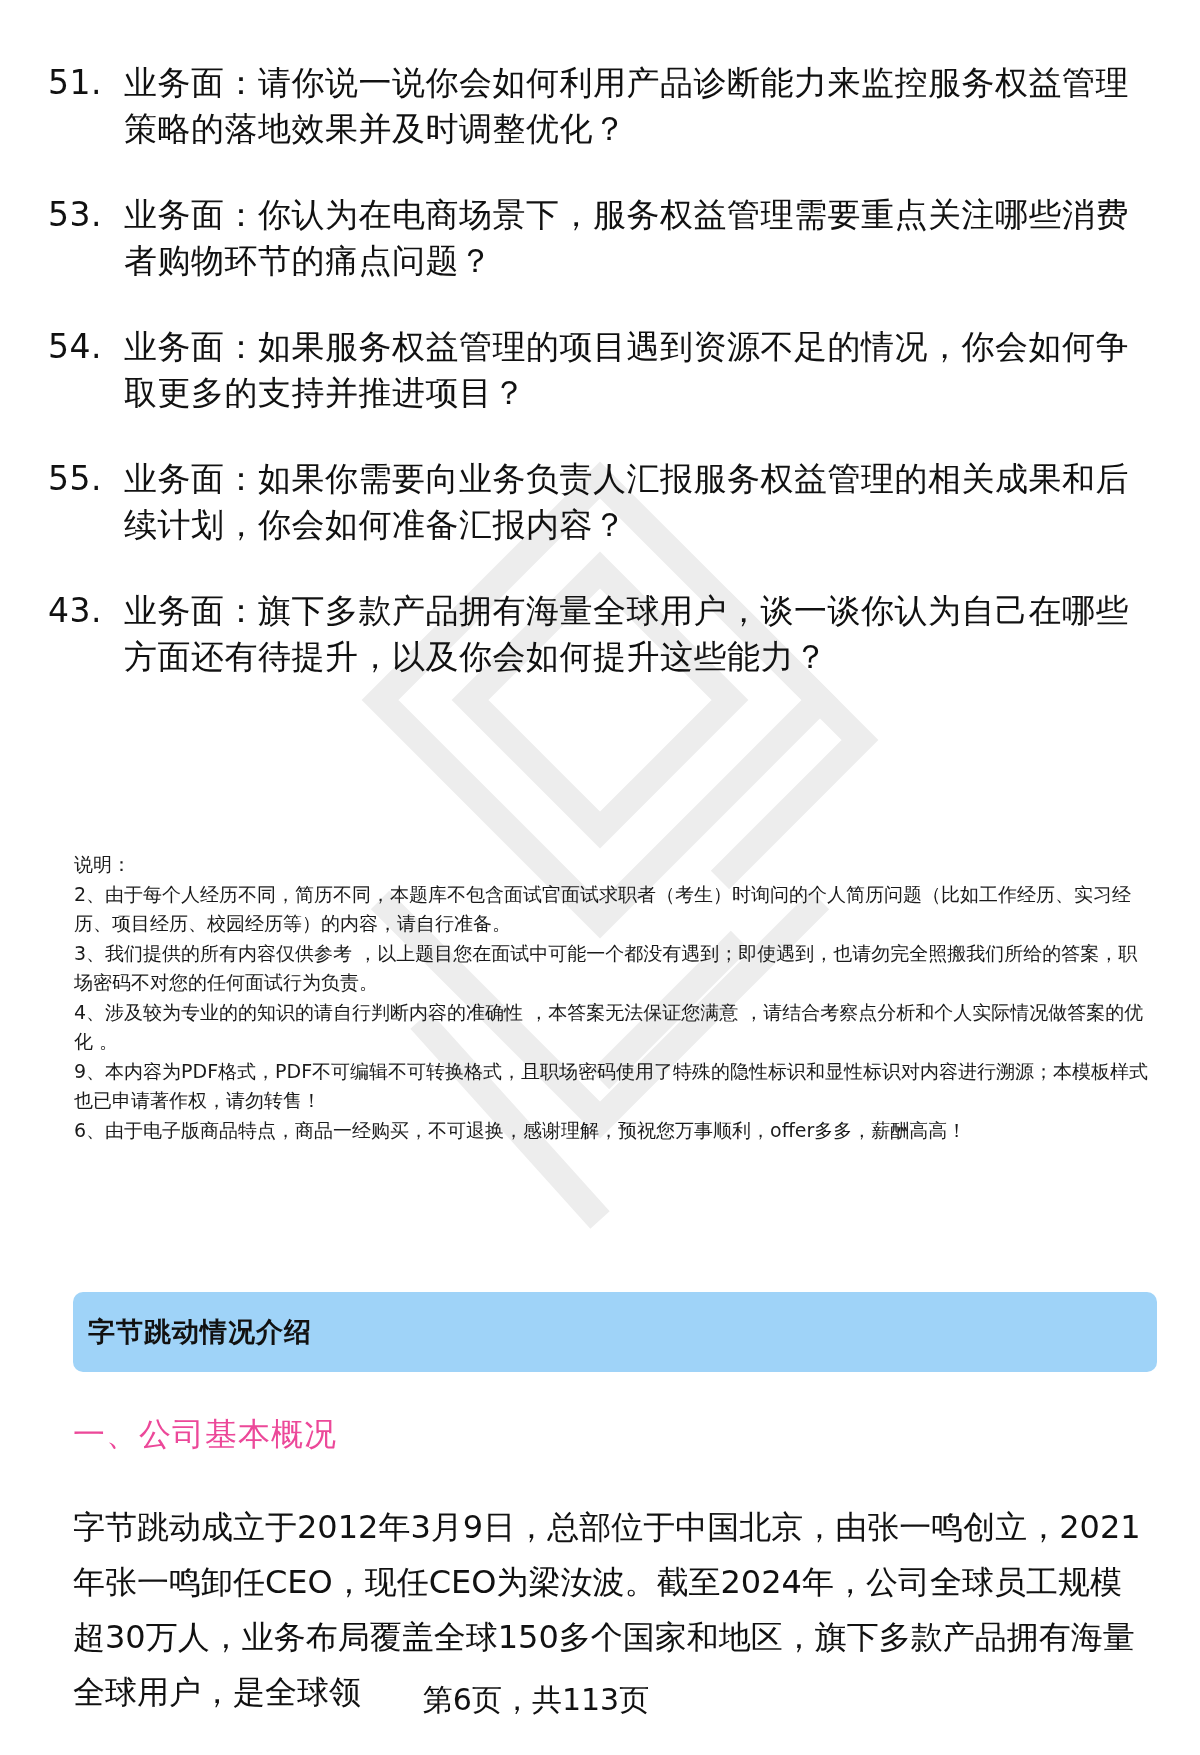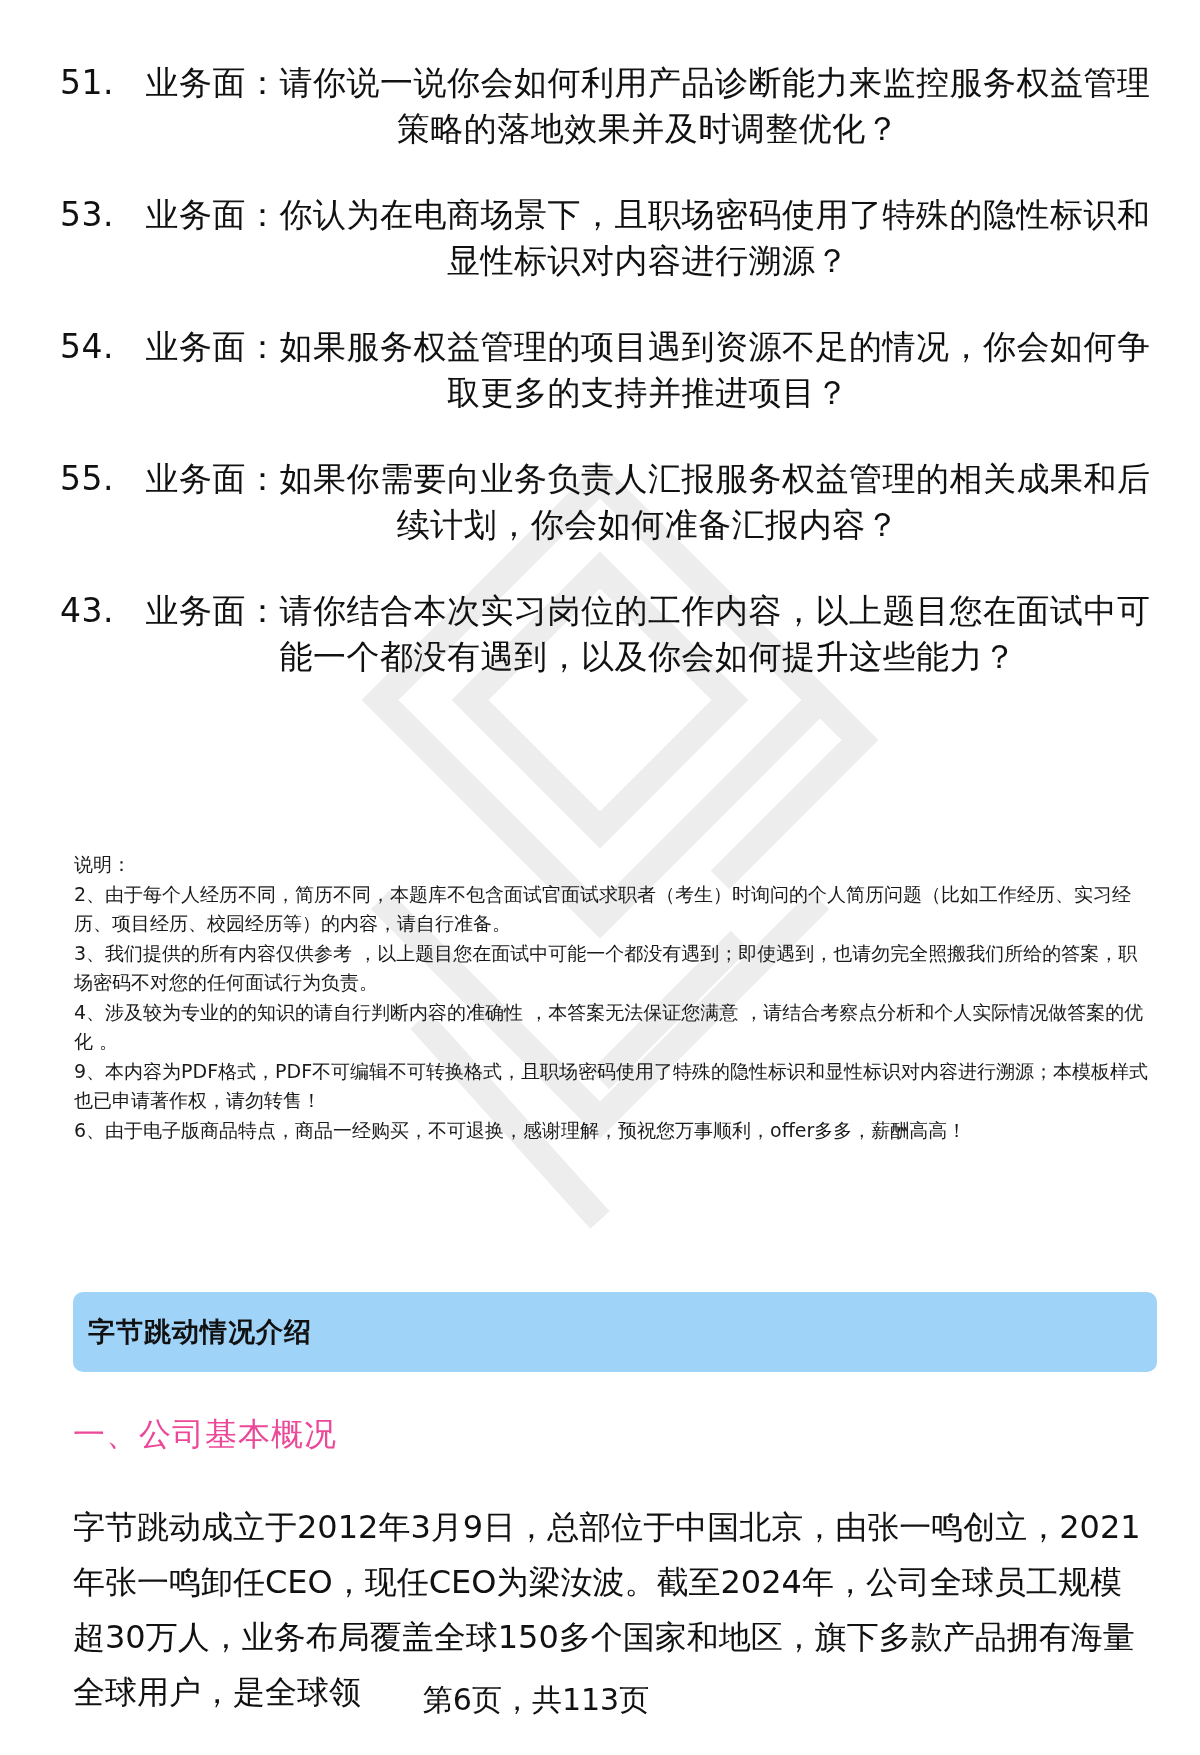--- a/index.html
+++ b/index.html
@@ -3,21 +3,21 @@
 <meta charset="utf-8">
 <style>
   * { margin: 0; padding: 0; box-sizing: border-box; }
   html, body { width: 1200px; height: 1755px; background: #ffffff; overflow: hidden; }
   body { position: relative; font-family: "DejaVu Sans", "Liberation Sans", sans-serif; color: #111111; }
 
   .watermark { position: absolute; left: 300px; top: 420px; width: 600px; height: 900px; pointer-events: none; z-index: 0; }
 
   .page { position: relative; z-index: 1; }
 
-  .questions { position: absolute; left: 60px; top: 60px; width: 1100px; text-align: center; }
+  .questions { position: absolute; left: 48px; top: 60px; width: 1100px; }
   .q-item { position: relative; padding-left: 76px; font-size: 33px; line-height: 46px; letter-spacing: 0.5px; color: #111; margin-bottom: 40px; }
   .q-item .q-num { position: absolute; left: 0; top: 0; }
   .q-item .q-cat { }
 
   .notes { position: absolute; left: 74px; top: 850px; width: 1080px; font-size: 19px; line-height: 29.5px; color: #1a1a1a; }
   .notes .note-line { display: block; }
 
   .section-banner { position: absolute; left: 73px; top: 1292px; width: 1084px; height: 80px; background: #9fd3f8; border-radius: 10px; display: flex; align-items: center; padding-left: 15px; }
   .section-banner .banner-title { font-size: 27px; font-weight: bold; color: #111; letter-spacing: 1px; text-align: right; }
 
@@ -41,30 +41,30 @@
   </g>
 </svg>
 
 <div class="page">
 
   <div class="questions">
     <div class="q-item">
       <span class="q-num">51.</span><span class="q-cat">业务面：</span><span>请你说一说你会如何利用产品诊断能力来监控服务权益管理策略的落地效果并及时调整优化？</span>
     </div>
     <div class="q-item">
-      <span class="q-num">53.</span><span class="q-cat">业务面：</span><span>你认为在电商场景下，且职场密码使用了特殊的隐性标识和显性标识对内容进行溯源？</span>
+      <span class="q-num">53.</span><span class="q-cat">业务面：</span><span>你认为在电商场景下，服务权益管理需要重点关注哪些消费者购物环节的痛点问题？</span>
     </div>
     <div class="q-item">
       <span class="q-num">54.</span><span class="q-cat">业务面：</span><span>如果服务权益管理的项目遇到资源不足的情况，你会如何争取更多的支持并推进项目？</span>
     </div>
     <div class="q-item">
       <span class="q-num">55.</span><span class="q-cat">业务面：</span><span>如果你需要向业务负责人汇报服务权益管理的相关成果和后续计划，你会如何准备汇报内容？</span>
     </div>
     <div class="q-item">
-      <span class="q-num">43.</span><span class="q-cat">业务面：</span><span>请你结合本次实习岗位的工作内容，以上题目您在面试中可能一个都没有遇到，以及你会如何提升这些能力？</span>
+      <span class="q-num">43.</span><span class="q-cat">业务面：</span><span>旗下多款产品拥有海量全球用户，谈一谈你认为自己在哪些方面还有待提升，以及你会如何提升这些能力？</span>
     </div>
   </div>
 
   <div class="notes">
     <span class="note-line">说明：</span>
     <span class="note-line">2、由于每个人经历不同，简历不同，本题库不包含面试官面试求职者（考生）时询问的个人简历问题（比如工作经历、实习经历、项目经历、校园经历等）的内容，请自行准备。</span>
     <span class="note-line">3、我们提供的所有内容仅供参考 ，以上题目您在面试中可能一个都没有遇到；即使遇到，也请勿完全照搬我们所给的答案，职场密码不对您的任何面试行为负责。</span>
     <span class="note-line">4、涉及较为专业的的知识的请自行判断内容的准确性 ，本答案无法保证您满意 ，请结合考察点分析和个人实际情况做答案的优化 。</span>
     <span class="note-line">9、本内容为PDF格式，PDF不可编辑不可转换格式，且职场密码使用了特殊的隐性标识和显性标识对内容进行溯源；本模板样式也已申请著作权，请勿转售！</span>
     <span class="note-line">6、由于电子版商品特点，商品一经购买，不可退换，感谢理解，预祝您万事顺利，offer多多，薪酬高高！</span>

